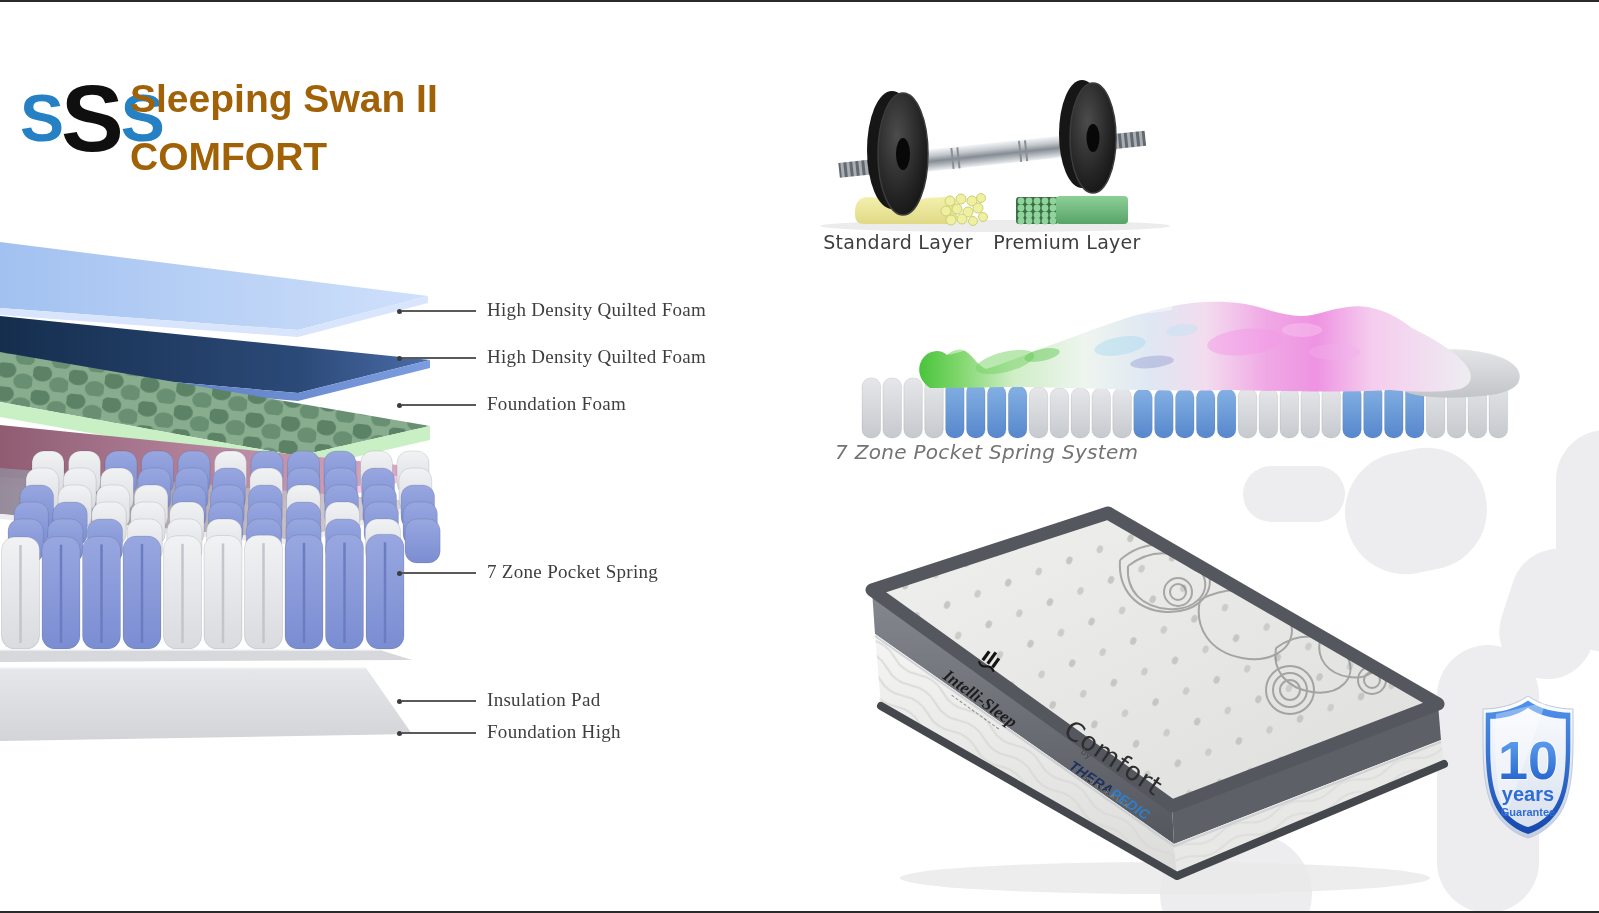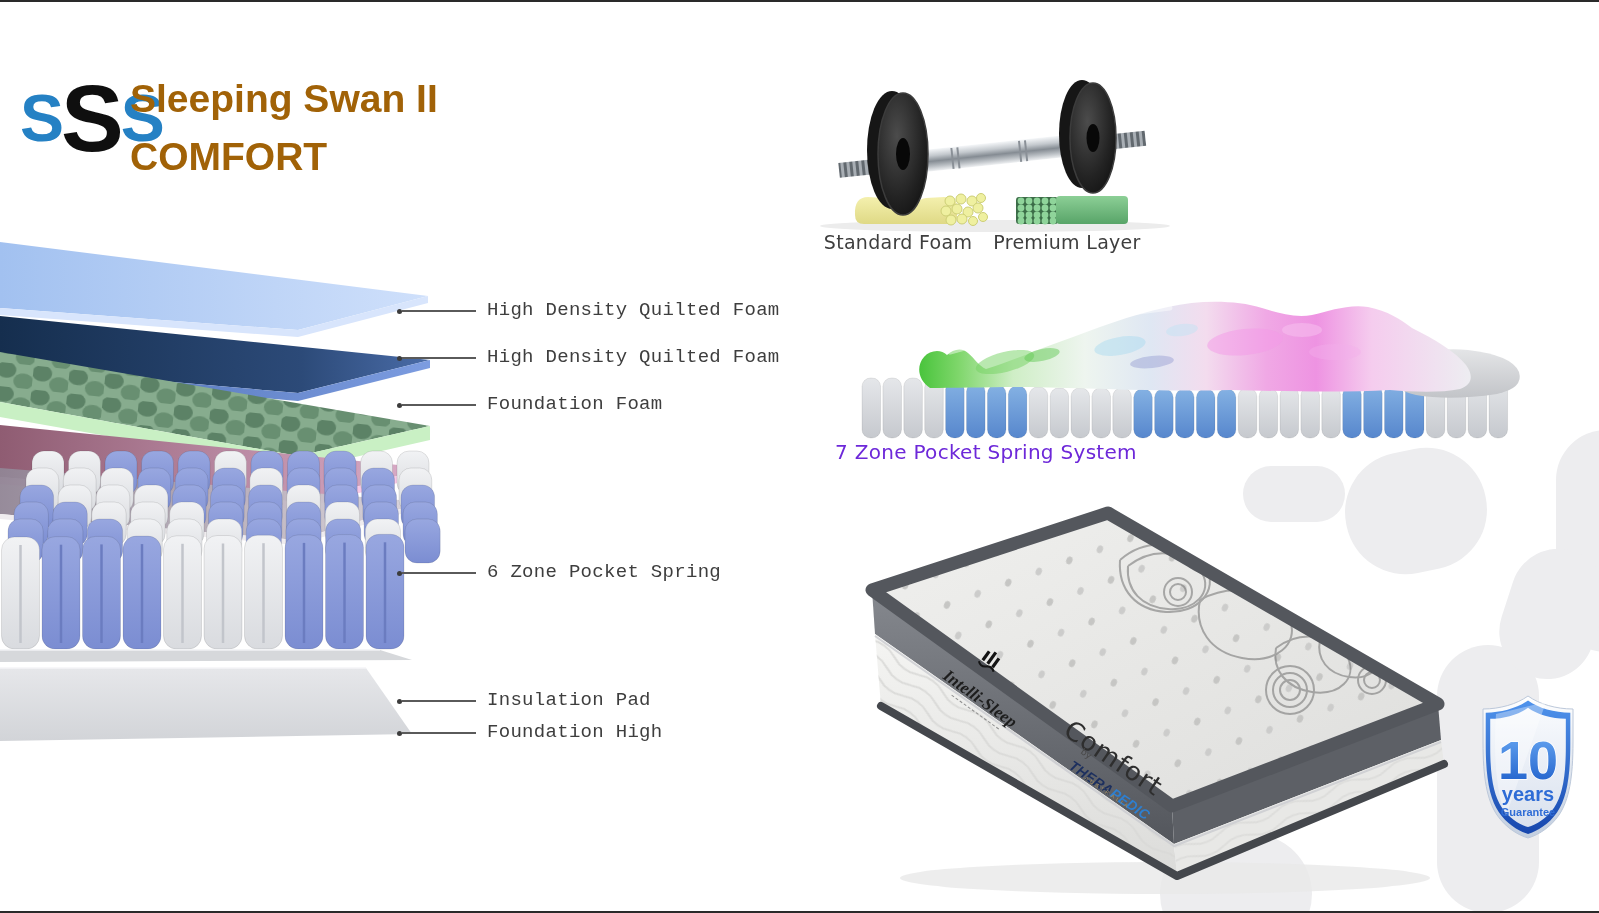--- a/index.html
+++ b/index.html
@@ -11,27 +11,27 @@
   #logo{left:20px;top:72px;display:flex;align-items:center;height:92px;z-index:3;}
   #logo .s{font-weight:bold;line-height:1;}
   #logo .s-blue{font-size:66px;color:#2581c4;}
   #logo .s-black{font-size:94px;color:#0f0f0f;margin:0 -3px;position:relative;top:1px;}
   #title{left:130px;top:70px;font-weight:bold;font-size:39px;line-height:58px;color:#a16207;
          letter-spacing:0px;z-index:3;}
   
   .callout{position:absolute;left:397px;display:flex;align-items:center;z-index:3;}
   .callout .dot{width:5px;height:5px;border-radius:50%;background:#3c3c3c;}
   .callout .line{width:74px;height:1.4px;background:#5a5a5a;}
-  .callout .txt{margin-left:11px;font-family:Liberation Mono, monospace;font-size:19px;
+  .callout .txt{margin-left:11px;font-family:Liberation Serif, serif;font-size:19px;
                 color:#3e3e3e;letter-spacing:.3px;white-space:nowrap;transform:translateY(-1px);}
   
   .foam-label{position:absolute;top:231px;width:220px;text-align:center;z-index:3;
               font-family:"DejaVu Sans",sans-serif;font-size:19px;color:#3e3e3e;letter-spacing:.3px;}
   #caption-springs{left:835px;top:440px;font-family:"DejaVu Sans",sans-serif;font-size:20px;
-                   color:#6d28d9;letter-spacing:.3px;z-index:3;}
+                   color:#737373;letter-spacing:.3px;z-index:3;font-style:italic;}
   .blob{position:absolute;background:#ededef;z-index:0;}
   svg.scene{position:absolute;z-index:2;overflow:visible;}
 </style>
 </head>
 <body>
 
 <div id="canvas">
 
   <div class="edge-line" style="top:0"></div>
   <div class="edge-line" style="bottom:0"></div>
@@ -206,21 +206,21 @@
     <span class="txt">High Density Quilted Foam</span>
   </div>
   <div class="callout" style="top:394px">
     <span class="dot"></span>
       <span class="line"></span>
     <span class="txt">Foundation Foam</span>
   </div>
   <div class="callout" style="top:562px">
     <span class="dot"></span>
       <span class="line"></span>
-    <span class="txt">6 Zone Pocket Spring</span>
+    <span class="txt">7 Zone Pocket Spring</span>
   </div>
   <div class="callout" style="top:690px">
     <span class="dot"></span>
       <span class="line"></span>
     <span class="txt">Insulation Pad</span>
   </div>
   <div class="callout" style="top:722px">
     <span class="dot"></span>
       <span class="line"></span>
     <span class="txt">Foundation High</span>
@@ -320,21 +320,21 @@
       <ellipse cx="903" cy="154" rx="25" ry="61" fill="none" stroke="#3c3c3c" stroke-width="1.5"></ellipse>
       <ellipse cx="903" cy="154" rx="7" ry="16" fill="#080808"></ellipse>
     </g>
     <g>
       <ellipse cx="1082" cy="134" rx="23" ry="54" fill="#161616"></ellipse>
       <ellipse cx="1093" cy="138" rx="23" ry="55" fill="url(#wheelF)"></ellipse>
       <ellipse cx="1093" cy="138" rx="23" ry="55" fill="none" stroke="#3c3c3c" stroke-width="1.5"></ellipse>
       <ellipse cx="1093" cy="138" rx="6.5" ry="14" fill="#080808"></ellipse>
     </g>
   </svg>
-  <div class="foam-label" style="left:788px">Standard Foam</div>
+  <div class="foam-label" style="left:788px">Standard Layer</div>
   <div class="foam-label" style="left:957px">Premium Layer</div>
 
   <svg class="scene" style="left:830px;top:280px" width="700" height="170" viewBox="830 280 700 170">
     <defs>
       <linearGradient id="zspr-gray" x1="0" y1="0" x2="0" y2="1">
         <stop offset="0" stop-color="#e5e7ea"></stop>
           <stop offset="1" stop-color="#c6c9ce"></stop>
       </linearGradient>
       <linearGradient id="zspr-blue" x1="0" y1="0" x2="0" y2="1">
         <stop offset="0" stop-color="#84b1e3"></stop>

